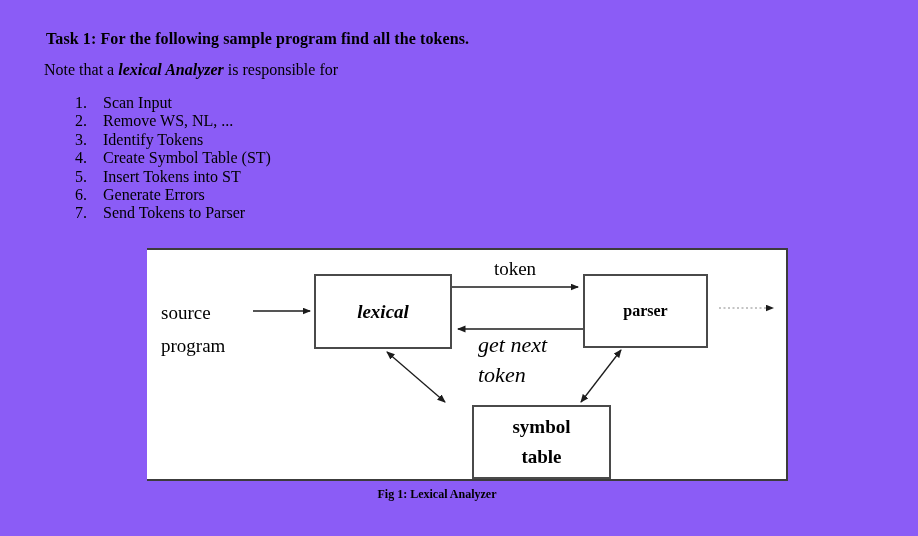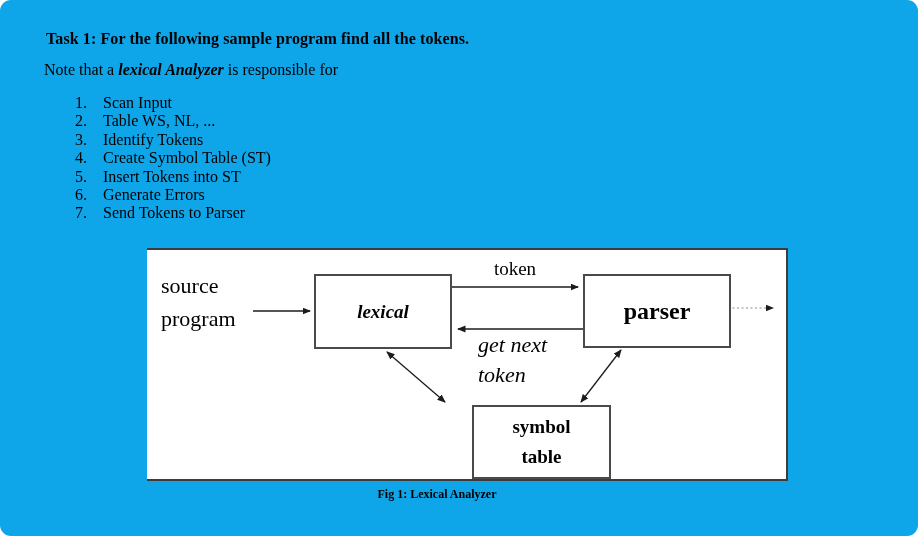--- a/index.html
+++ b/index.html
@@ -4,21 +4,21 @@
 <style>
   * { margin: 0; padding: 0; box-sizing: border-box; }
   html, body { background: #ffffff; }
   body {
     width: 918px; height: 536px;
     font-family: "Liberation Serif", "DejaVu Serif", serif;
     color: #000000;
   }
   .page {
     position: relative; width: 918px; height: 536px;
-    background: #0ea5e9; overflow: hidden; border-radius: 11px;
+    background: #8b5cf6; overflow: hidden;
   }
 
   
   .doc-title {
     position: absolute; left: 46px; top: 30px;
     font-size: 16px; font-weight: bold; letter-spacing: 0.1px;
   }
   .doc-note {
     position: absolute; left: 44px; top: 61px;
     font-size: 16px;
@@ -53,30 +53,30 @@
     border: 2px solid #4a4a4a;
     display: flex; flex-direction: column;
     align-items: center; justify-content: center;
     font-weight: bold; text-align: center;
   }
   .dbox-lexical {
     left: 167px; top: 24px; width: 138px; height: 75px;
     font-style: italic; font-size: 19px; line-height: 30px; text-align: center;
   }
   .dbox-parser {
-    left: 436px; top: 24px; width: 148px; height: 74px;
-    font-size: 24px;
+    left: 436px; top: 24px; width: 125px; height: 74px;
+    font-size: 16px;
   }
   .dbox-symbol {
     left: 296px; top: 155px; width: 139px; height: 74px;
     font-size: 19px; line-height: 30px; margin-left: 29px;
   }
   .lbl { position: absolute; font-weight: normal; }
   .lbl-source {
-    left: 14px; top: 19px; font-size: 22px; line-height: 33px;
+    left: 14px; top: 46px; font-size: 19px; line-height: 33px;
   }
   .lbl-token {
     left: 305px; top: 8px; width: 126px;
     text-align: center; font-size: 19px;
   }
   .lbl-getnext {
     left: 331px; top: 80px; font-size: 22px;
     font-style: italic; line-height: 30px;
   }
   .fig-caption {
@@ -88,21 +88,21 @@
 <body>
 
 <div class="page">
 
   <h1 class="doc-title">Task 1: For the following sample program find all the tokens.</h1>
 
   <p class="doc-note"><span>Note that a </span><span class="emph">lexical Analyzer</span><span> is responsible for</span></p>
 
   <ol class="task-list">
       <li>Scan Input</li>
-      <li>Table WS, NL, ...</li>
+      <li>Remove WS, NL, ...</li>
       <li>Identify Tokens</li>
       <li>Create Symbol Table (ST)</li>
       <li>Insert Tokens into ST</li>
       <li>Generate Errors</li>
       <li>Send Tokens to Parser</li>
     </ol>
 
   <div class="fig-frame">
 
     <svg class="arrows" viewBox="0 0 639 229">

